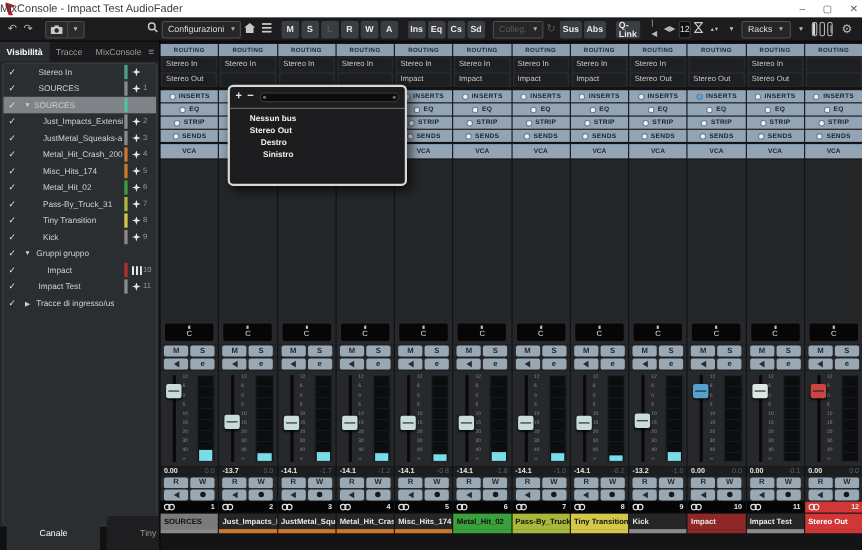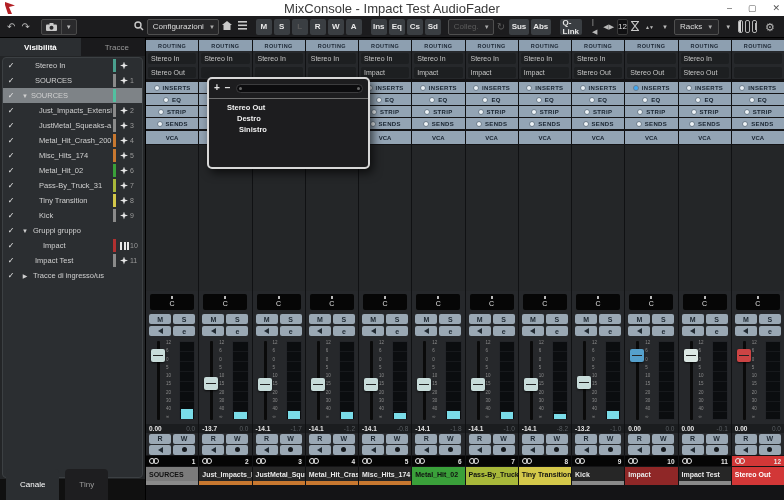--- a/index.html
+++ b/index.html
@@ -3,21 +3,21 @@
 <meta charset="utf-8">
 <style>
   * { margin:0; padding:0; box-sizing:border-box; }
   body { font-family:"Liberation Sans", sans-serif; background:#000; }
   #app { position:relative; width:784px; height:500px; background:#141414; overflow:hidden; }
 
   
   .titlebar { position:absolute; left:0; top:0; width:784px; height:16px; background:#ffffff;
     display:flex; align-items:center; }
   .titlebar .logo { margin-left:4px; width:12px; height:12px; }
-  .titlebar .title { position:absolute; left:0; right:0; text-align:center; font-size:13px; color:#3a3a3a; }
+  .titlebar .title { position:absolute; left:0; right:0; text-align:left; font-size:10px; color:#3a3a3a; }
   .win-controls { position:absolute; right:4px; top:0; height:16px; display:flex; align-items:center; gap:16px; }
   .win-controls span { font-size:9px; color:#555; cursor:default; }
 
   
   .toolbar { position:absolute; left:0; top:16px; width:784px; height:22px; background:#1c1c1e;
     display:flex; align-items:center; border-bottom:1px solid #000; font-size:8px; color:#ccc; }
   .tb-ico { color:#b8b8b8; font-size:10px; line-height:10px; padding:0 3px; }
   .tb-grp { display:flex; align-items:center; border:1px solid #4a4a4a; border-radius:2px; height:16px; margin:0 2px; background:#2a2a2c; }
   .tb-grp .seg { padding:0 4px; display:flex; align-items:center; height:100%; }
   .tb-grp .seg + .seg { border-left:1px solid #4a4a4a; }
@@ -31,39 +31,39 @@
   .numbox { height:16px; width:26px; background:#101012; border:1px solid #3a3a3a; border-radius:2px;
     display:flex; align-items:center; justify-content:center; color:#ddd; }
   .sq-btn { width:14px; height:13px; border:1px solid #b5b5b5; border-radius:2px; margin:0 1px;
     display:flex; background:#18181a; overflow:hidden; }
   .sq-btn .half { width:50%; height:100%; background:#d8d8d8; }
   .spacer { flex:1; }
 
   
   .sidebar { position:absolute; left:0; top:38px; width:145px; height:462px; background:#232527; }
   .side-tabs { height:18px; display:flex; align-items:center; background:#1a1a1c; font-size:8px; }
-  .side-tab { padding:0 24px; height:100%; display:flex; align-items:center; color:#9a9a9a; }
+  .side-tab { padding:0 6px; height:100%; display:flex; align-items:center; color:#9a9a9a; }
   .side-tab.active { color:#fff; background:#2b2e31; font-weight:bold; }
   .side-menu-ico { margin-left:auto; margin-right:5px; color:#9a9a9a; font-size:9px; }
   .side-panel { position:absolute; left:2px; right:2px; top:19px; bottom:22px; background:#2b2e31;
     border:1px solid #3c4043; border-radius:4px; overflow:hidden; }
   .s-row { height:15px; display:flex; align-items:center; font-size:7.5px; color:#d0d0d0; position:relative; }
   .s-check { width:16px; text-align:center; color:#e8e8e8; font-size:8px; }
   .s-arrow { width:12px; text-align:center; color:#cfcfcf; font-size:6px; }
   .s-name { flex:1; white-space:nowrap; overflow:hidden; }
   .s-strip { width:3px; height:13px; margin-right:2px; flex:none; }
   .s-icon { width:12px; flex:none; display:flex; justify-content:center; }
   .icon-star { width:8px; height:8px; background:#e8e8e8; display:inline-block;
     clip-path:polygon(50% 0,62% 38%,100% 50%,62% 62%,50% 100%,38% 62%,0 50%,38% 38%); }
   .icon-group { width:9px; height:8px; display:inline-block;
     background:repeating-linear-gradient(90deg,#e8e8e8 0 2px,transparent 2px 3.5px); }
   .s-num { width:12px; text-align:left; color:#9a9a9a; font-size:7px; flex:none; }
   .side-bottom { position:absolute; left:0; bottom:0; width:100%; height:21px; background:#101010;
     display:flex; align-items:flex-end; }
-  .b-tab { height:31px; padding:0 14px; display:flex; align-items:center; font-size:8px;
+  .b-tab { height:31px; padding:0 30px; display:flex; align-items:center; font-size:8px;
     border-radius:4px 4px 0 0; margin-left:6px; }
   .b-tab.active { background:#2b2e31; color:#fff; }
   .b-tab.inactive { background:#1e1e20; color:#9a9a9a; }
 
   
   .main { position:absolute; left:145px; top:38px; width:639px; height:462px; background:#141416;
     display:flex; flex-direction:column; border-left:1px solid #000; }
   .grid12 { display:grid; grid-template-columns:repeat(12,1fr); column-gap:1px; background:#101113; }
   .rout-h { height:11px; margin-top:2px; }
   .rout-h > div { background:#8d9fb0; color:#1c2734; font-size:5.5px; font-weight:bold;
@@ -238,21 +238,21 @@
     <span class="sq-btn">
         <span style="margin:2px;border:1px solid #b5b5b5;flex:1"></span>
       </span>
     <span class="tb-ico" style="margin-right:6px;margin-left:4px;font-size:11px">⚙</span>
   </div>
 
   <div class="sidebar">
     <div class="side-tabs">
       <span class="side-tab active">Visibilità</span>
       <span class="side-tab">Tracce</span>
-      <span class="side-tab">Transition</span>
+      <span class="side-tab">MixConsole</span>
       <span class="side-menu-ico">≡</span>
     </div>
     <div class="side-panel">
 
         <div class="s-row" style="background: transparent;">
           <span class="s-check">✓</span>
           <span class="s-arrow"></span>
           <span class="s-name" style="padding-left: 4px;">Stereo In</span>
           <span class="s-strip" style="background: rgb(74, 160, 142);"></span>
           <span class="s-icon">
@@ -1571,20 +1571,21 @@
 
   <div class="popup">
     <div class="popup-head">
       <span class="pm-btn">+</span>
       <span class="pm-btn">−</span>
       <span class="p-search"></span>
     </div>
     <div class="popup-div"></div>
     <div>
 
+        <div class="p-item" style="padding-left: 18px; background: transparent;">Nessun bus</div>
 
         <div class="p-item" style="padding-left: 18px; background: transparent;">Stereo Out</div>
 
         <div class="p-item" style="padding-left: 28px; background: transparent;">Destro</div>
 
         <div class="p-item" style="padding-left: 30px; background: transparent;">Sinistro</div>
 
       </div>
   </div>
 

